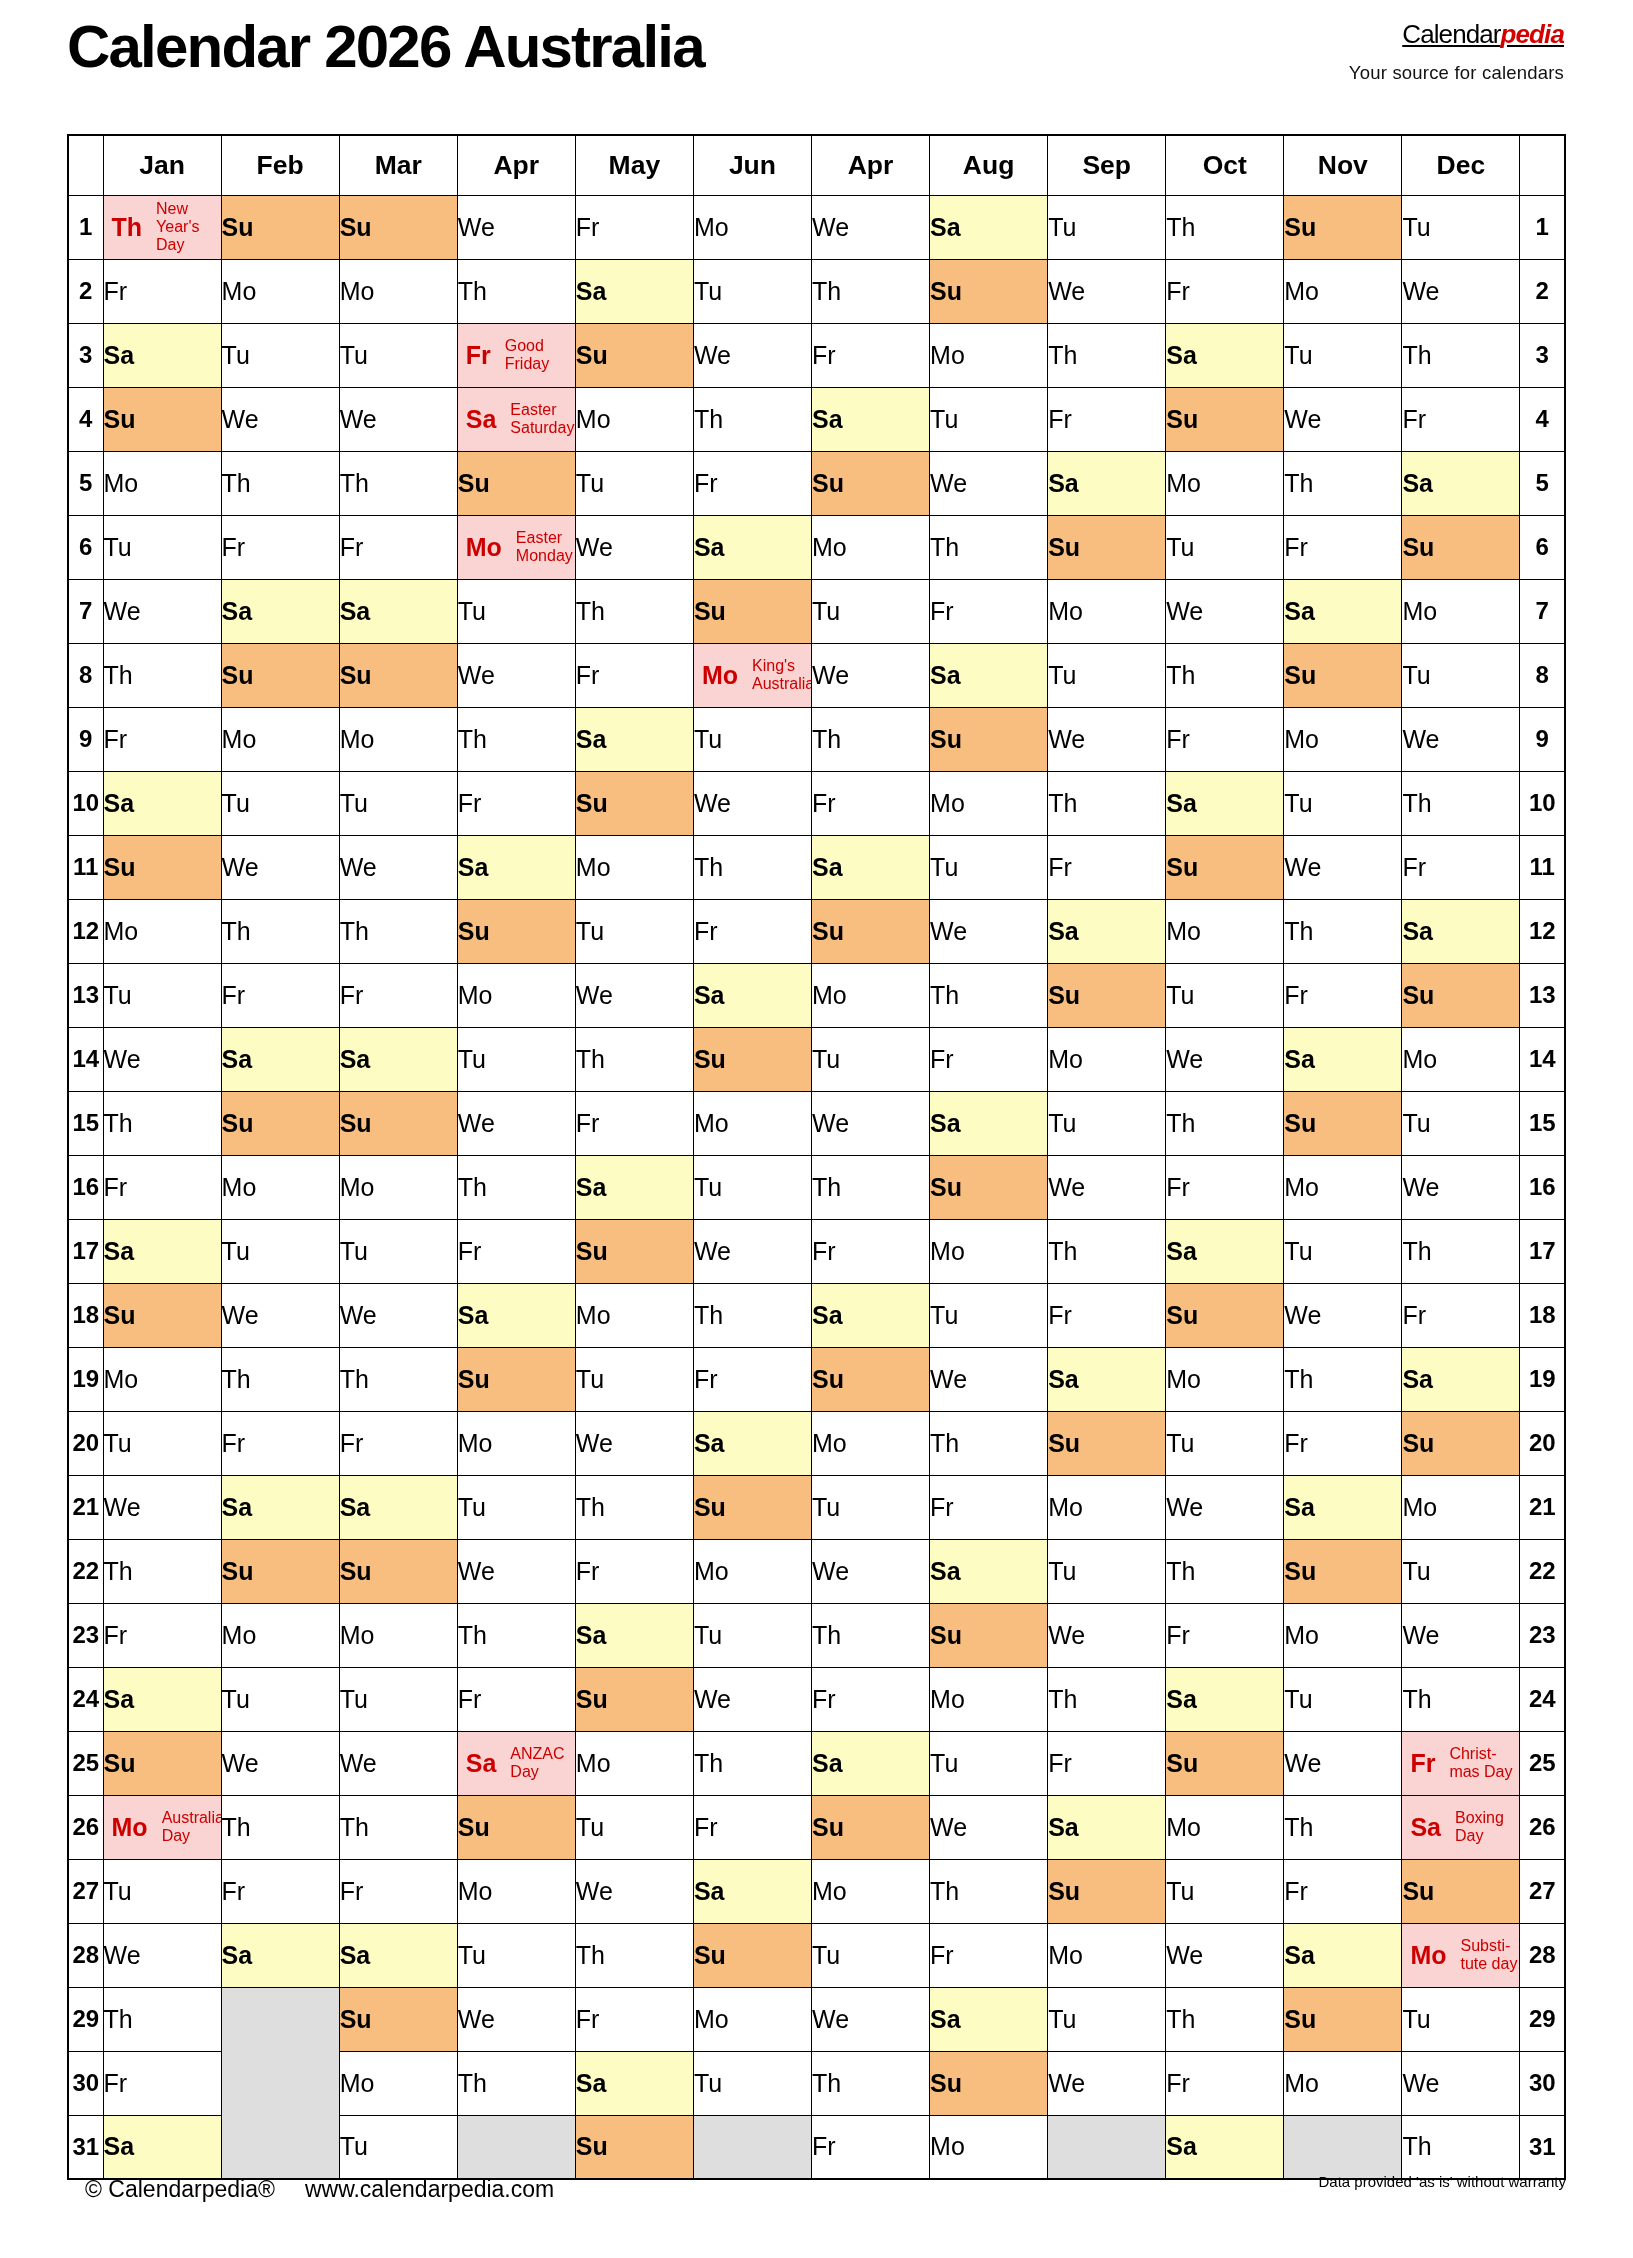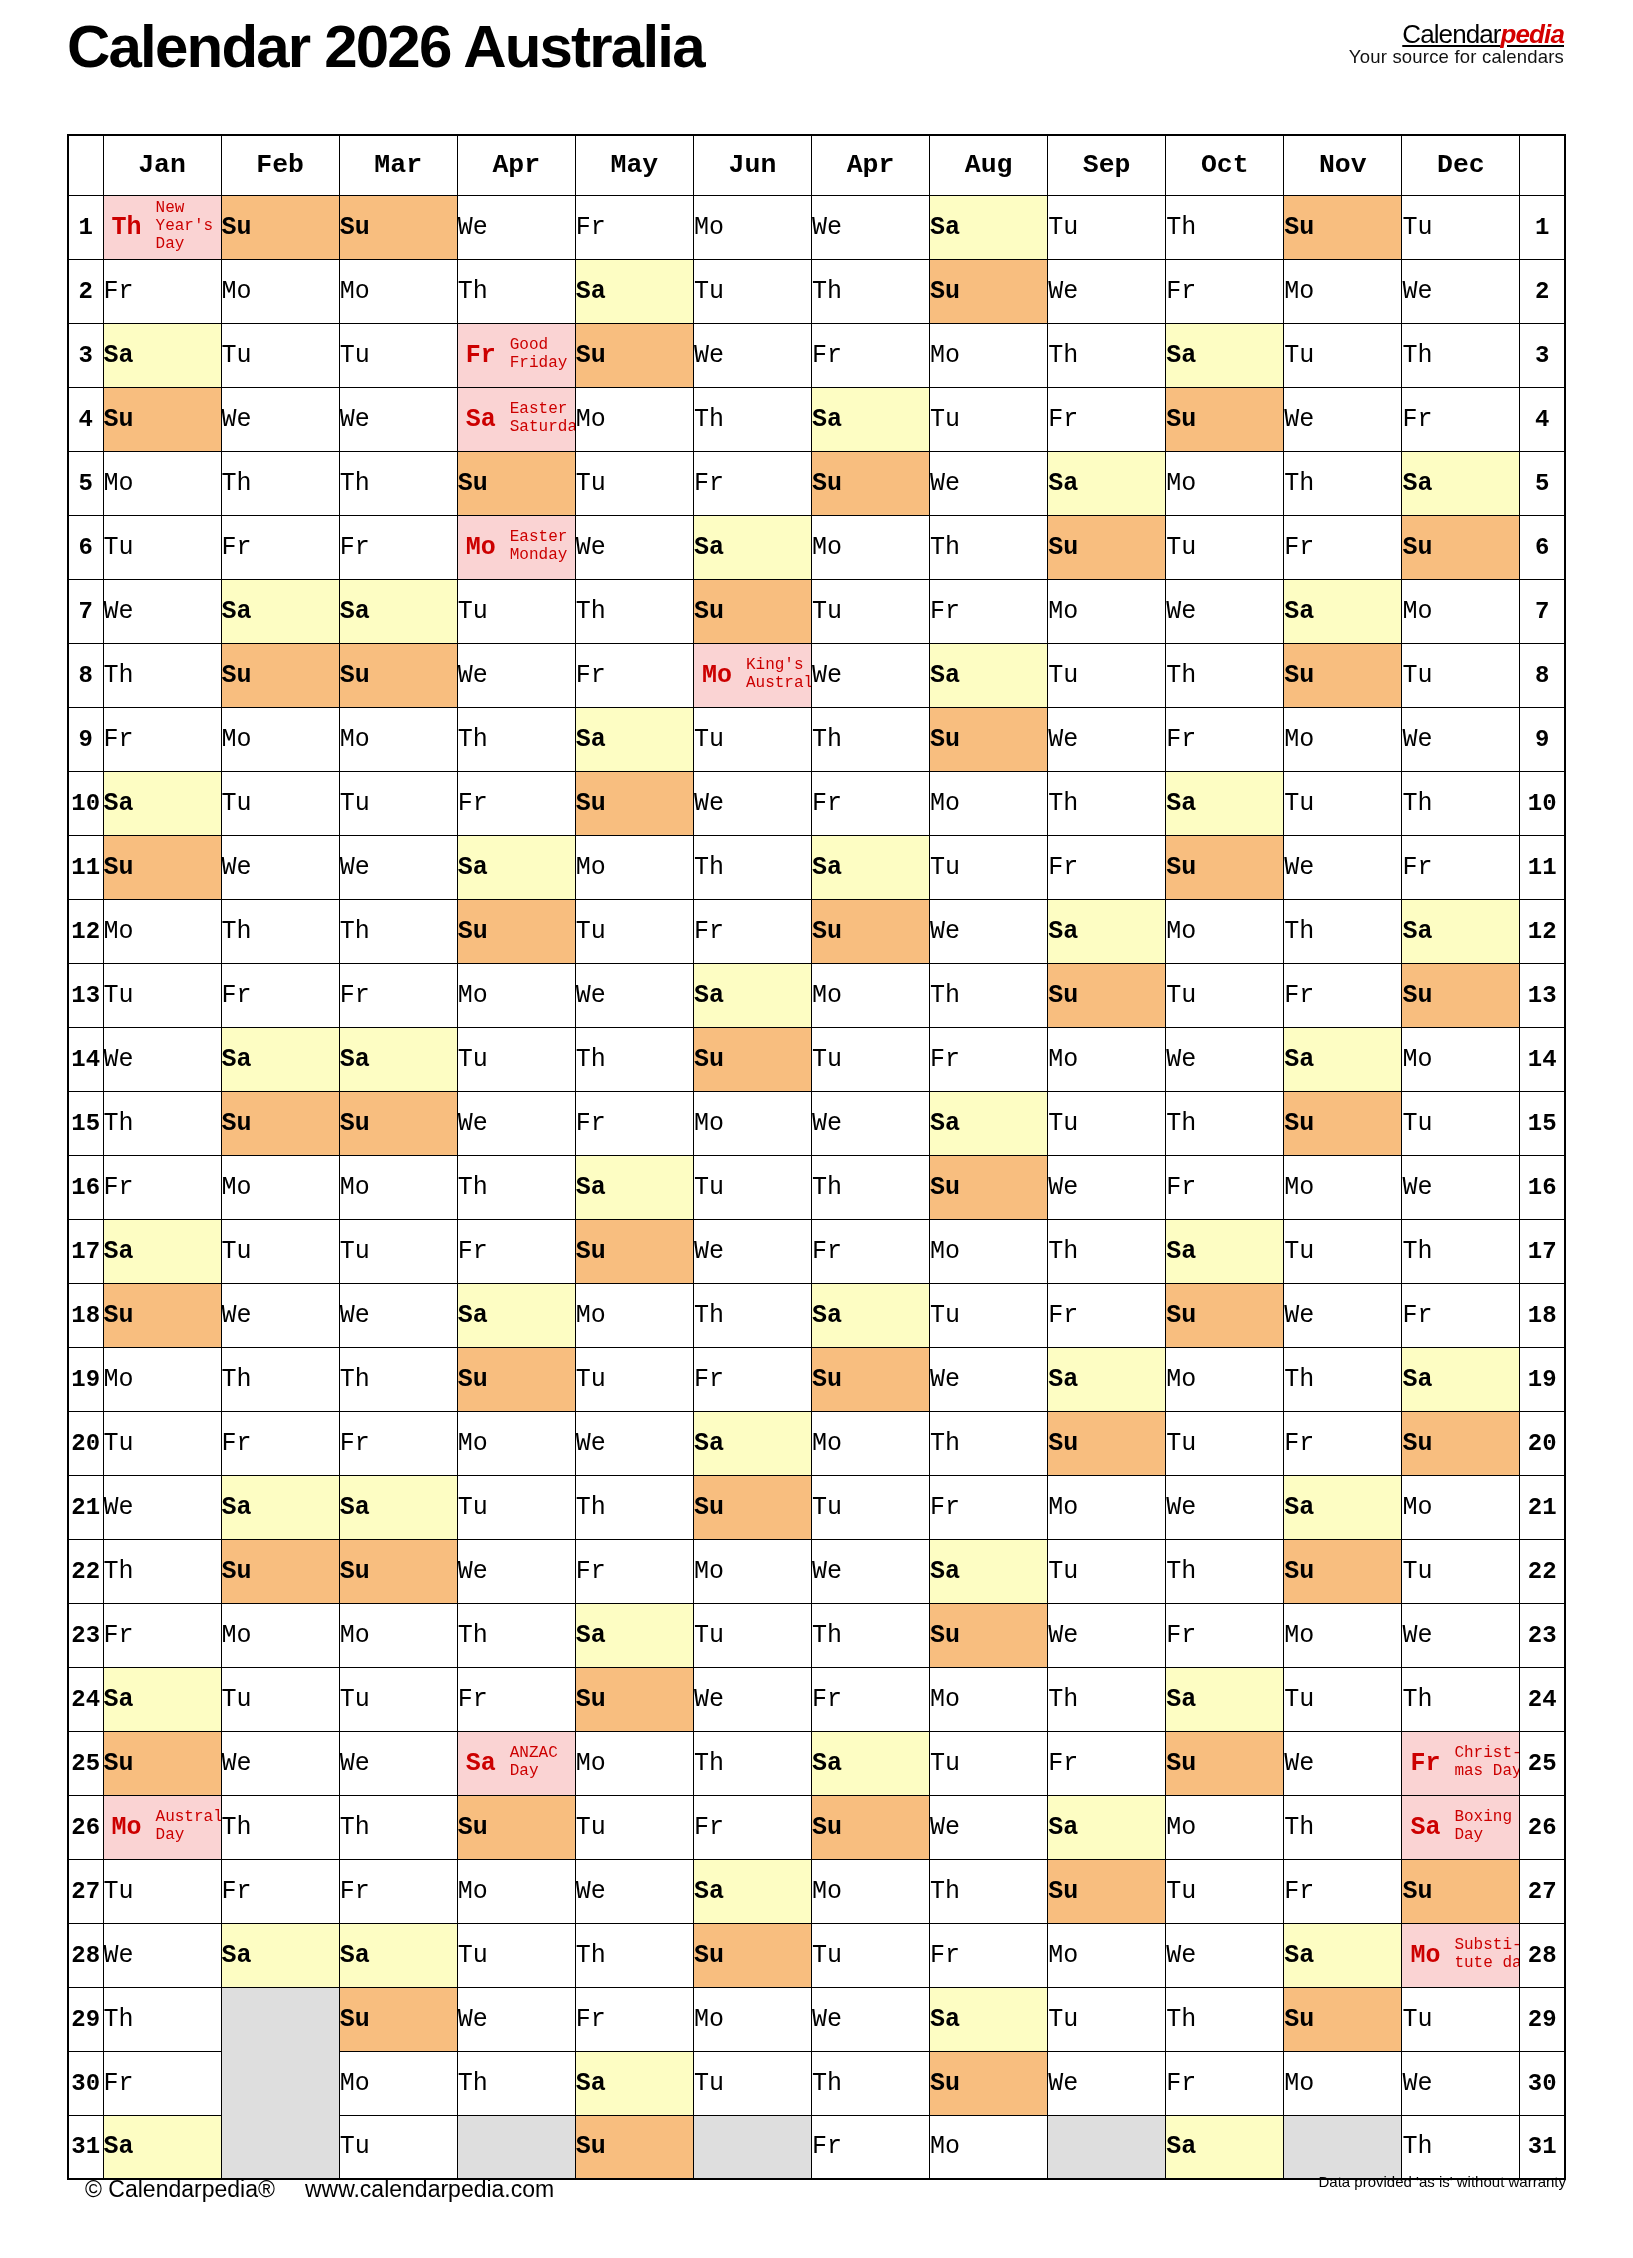--- a/index.html
+++ b/index.html
@@ -20,26 +20,25 @@
   }
   .page-title{
     position:absolute;left:67px;top:12.4px;margin:0;
     font-size:60px;font-weight:bold;letter-spacing:-1.8px;white-space:nowrap;
   }
   .logo{
     position:absolute;right:70px;top:21px;text-align:right;line-height:1;
   }
   .logo-line{font-size:26px;letter-spacing:-0.9px;white-space:nowrap;text-decoration:underline;}
   .logo-red{color:var(--logo-red);font-weight:bold;font-style:italic;}
-  .logo-tagline{font-size:18.5px;margin-top:1px;letter-spacing:0.2px;color:#111;}
+  .logo-tagline{font-size:18.5px;margin-top:17px;letter-spacing:0.2px;color:#111;}
   table.calendar{
     position:absolute;left:67px;top:134px;width:1499px;
     border-collapse:collapse;table-layout:fixed;
     border:2.6px solid var(--border);
-    font-family:Liberation Mono, monospace;
   }
   table.calendar th, table.calendar td{
     border:1.8px solid var(--border);
     padding:0;vertical-align:middle;overflow:hidden;
   }
   thead th{
     height:60px;font-size:26.5px;font-weight:bold;text-align:center;background:#fff;
   }
   tbody tr{height:64px;}
   td.num{

